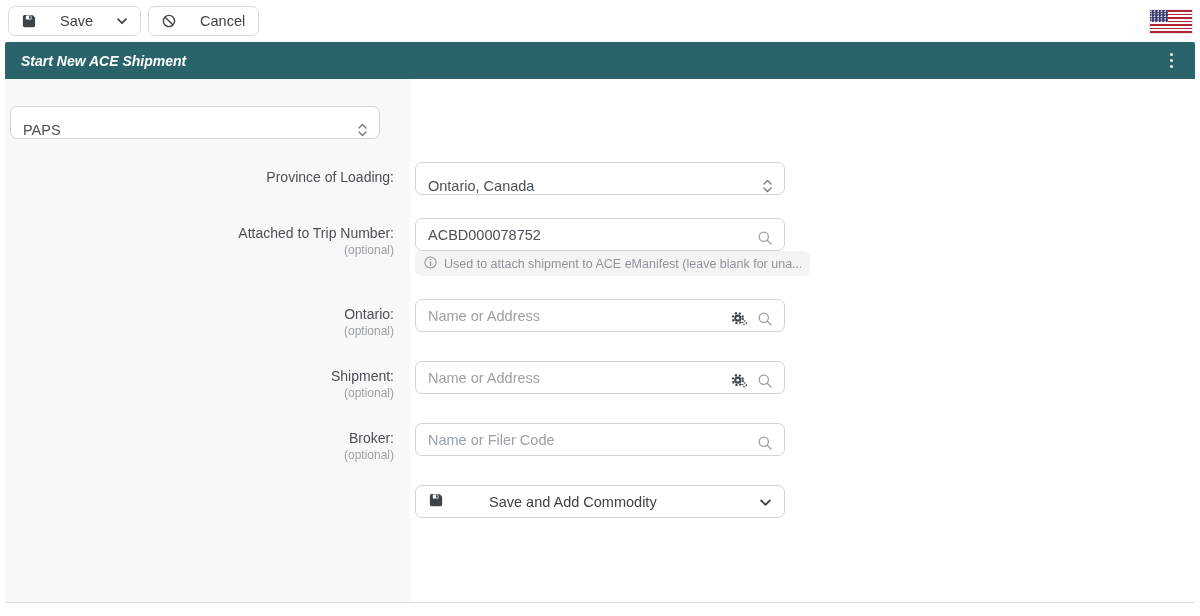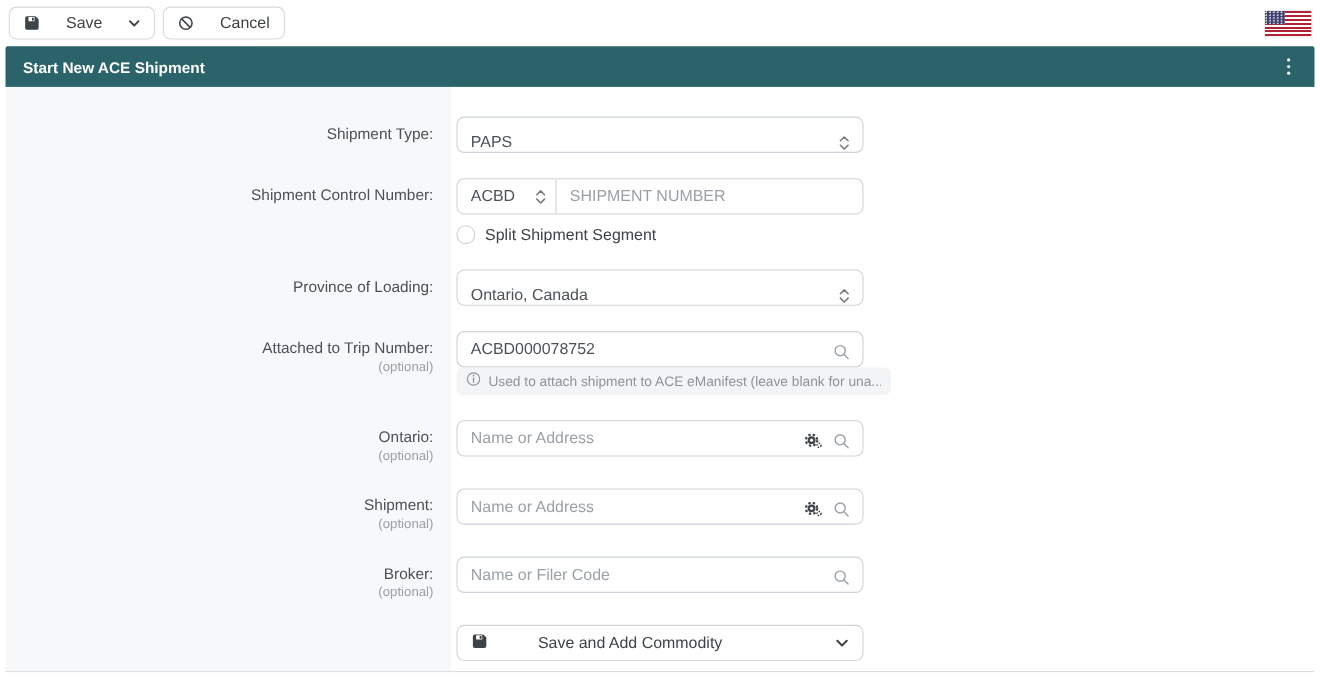--- a/index.html
+++ b/index.html
@@ -18,21 +18,21 @@
   .flag { width:42px; height:23px; position:relative; margin-right:0px;
     background:repeating-linear-gradient(to bottom,#b22234 0 1.77px,#ffffff 1.77px 3.54px);
     box-shadow:0 0 0 1px rgba(0,0,0,.08); }
   .flag .canton { position:absolute; left:0; top:0; width:18px; height:12.4px; background:#3c3b6e;
     background-image:radial-gradient(circle at 1px 1px,#fff .6px,transparent .8px);
     background-size:3.5px 2.6px; }
 
   
   .panel { margin:0 5px; }
   .panel-header { height:37px; background:#2a646a; display:flex; align-items:center;
-    padding:0 16px; border-radius:2px 2px 0 0; }
+    padding:0 16px; border-radius:2px 2px 0 0;font-style:italic; }
   .panel-title { color:#ffffff; font-size:14px; font-weight:bold; }
   .kebab { margin-left:auto; display:flex; flex-direction:column; gap:2.5px; padding:4px 6px; cursor:pointer; }
   .kebab i { width:3.5px; height:3.5px; border-radius:50%; background:#f2f5ef; display:block; }
 
   .panel-body { padding:27px 0 9px;
     background:linear-gradient(to right,#f7f8f9 405px,#ffffff 405px);
     border-bottom:1px solid #dde0e3; min-height:524px; }
 
   .form-row { display:flex; margin-bottom:23px; }
   .label-cell { width:405px; padding-right:16px; text-align:right; padding-top:7px; }
@@ -116,63 +116,35 @@
     <span class="kebab">
         <i></i>
         <i></i>
         <i></i>
       </span>
   </div>
 
   <div class="panel-body">
 
     <div class="form-row">
-      <div class="label-cell">
-        <div class="label-main">Shipment Type:</div>
-      </div>
       <div class="control-cell">
         <div class="ctl">
           <div class="box select-like">
             <span class="val">PAPS</span>
             <span class="stepper">
               <svg width="11" height="16" viewBox="0 0 11 16">
                   <path d="M2 6l3.5-3.5L9 6" fill="none" stroke="#73797f" stroke-width="1.4" stroke-linecap="round" stroke-linejoin="round"></path>
                   <path d="M2 10l3.5 3.5L9 10" fill="none" stroke="#73797f" stroke-width="1.4" stroke-linecap="round" stroke-linejoin="round"></path>
                 </svg>
             </span>
           </div>
         </div>
       </div>
     </div>
 
-    <div class="form-row">
-      <div class="label-cell">
-        <div class="label-main">Shipment Control Number:</div>
-      </div>
-      <div class="control-cell">
-        <div class="ctl">
-          <div class="box">
-            <div class="scn-prefix">
-              <span class="val">ACBD</span>
-              <span class="stepper">
-                <svg width="11" height="16" viewBox="0 0 11 16">
-                    <path d="M2 6l3.5-3.5L9 6" fill="none" stroke="#73797f" stroke-width="1.4" stroke-linecap="round" stroke-linejoin="round"></path>
-                    <path d="M2 10l3.5 3.5L9 10" fill="none" stroke="#73797f" stroke-width="1.4" stroke-linecap="round" stroke-linejoin="round"></path>
-                  </svg>
-              </span>
-            </div>
-            <input type="text" placeholder="SHIPMENT NUMBER" style="">
-          </div>
-          <div class="check-row">
-            <span class="checkbox"></span>
-            <span class="check-label">Split Shipment Segment</span>
-          </div>
-        </div>
-      </div>
-    </div>
 
     <div class="form-row">
       <div class="label-cell">
         <div class="label-main">Province of Loading:</div>
       </div>
       <div class="control-cell">
         <div class="ctl">
           <div class="box select-like">
             <span class="val">Ontario, Canada</span>
             <span class="stepper">

